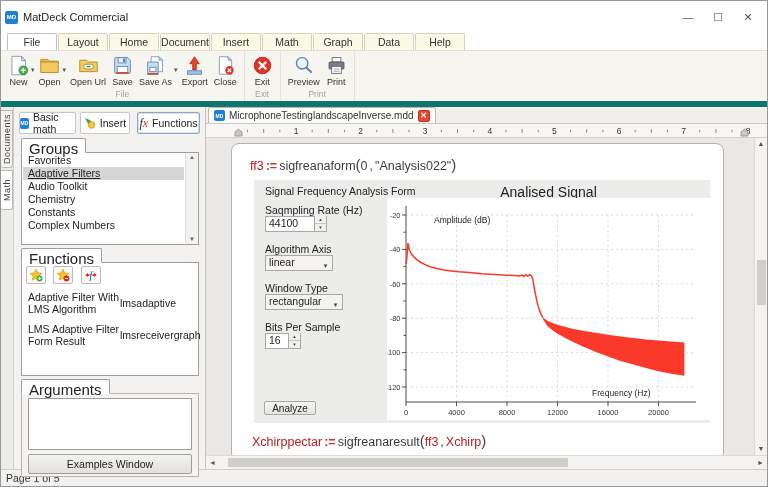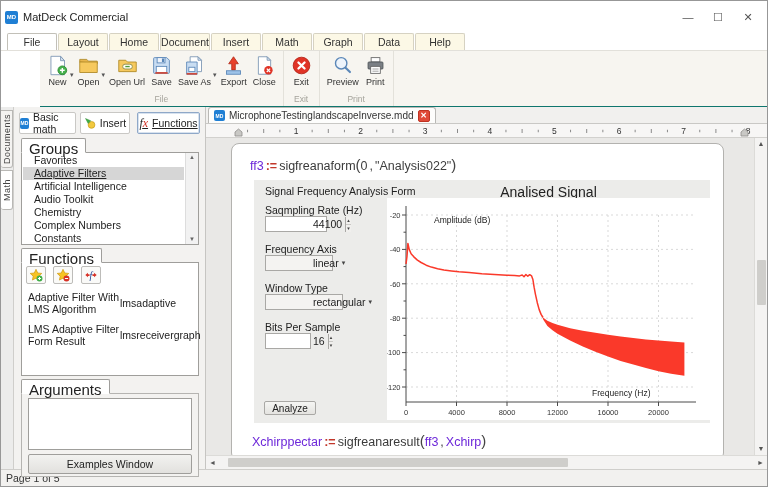--- a/index.html
+++ b/index.html
@@ -14,21 +14,21 @@
   .titlebar .title{font-size:11px;margin-left:5px;flex:1;}
   .wctl{width:30px;text-align:center;font-size:11px;color:#555;line-height:20px;}
 
   
   .ribbon-tabs{height:18px;display:flex;padding-left:6px;background:#fff;border-bottom:1px solid #e2e0da;flex:0 0 18px;}
   .rtab{width:50px;text-align:center;font-size:10.5px;line-height:16px;background:#fcf8e6;
     border:1px solid #d6d2c2;border-bottom:none;margin-right:1px;border-radius:2px 2px 0 0;color:#333;}
   .rtab.active{background:#fff;border-color:#c2c0b8;position:relative;z-index:2;}
 
   
-  .ribbon{height:56px;background:#f7f5f0;border-bottom:1px solid #0f766e;display:flex;flex:0 0 56px;margin-left:39px;}
+  .ribbon{height:56px;background:#f7f5f0;border-bottom:6px solid #0f766e;display:flex;flex:0 0 56px;}
   .rgroup{display:flex;flex-direction:column;border-right:1px solid #e3e1da;padding:2px 4px 0 4px;}
   .rgroup .btnrow{display:flex;flex:1;align-items:flex-start;}
   .rgroup .caption{font-size:8.5px;color:#a5a39b;text-align:center;padding:1px 0 2px 0;}
   .tbtn{display:flex;flex-direction:column;align-items:center;padding:2px 3px 0 3px;border-radius:2px;}
   .tbtn svg{width:21px;height:21px;}
   .tbtn .lbl{font-size:9px;color:#333;margin-top:1px;white-space:nowrap;}
   .dd-arrow{font-size:7px;color:#555;align-self:flex-end;margin:0 1px 14px -1px;}
 
   
   .main{flex:1;display:flex;min-height:0;background:#f3f2f0;}
@@ -37,27 +37,27 @@
   .vtabs{width:13px;background:#ececeb;border-right:1px solid #cfcecb;display:flex;flex-direction:column;padding-top:3px;}
   .vtab{border:1px solid #b9b8b5;border-left:none;background:#f4f3f1;border-radius:0 0 3px 3px;
     display:flex;align-items:center;justify-content:center;margin-bottom:2px;}
   .vtab span{writing-mode:vertical-rl;transform:rotate(180deg);font-size:9px;color:#444;letter-spacing:.5px;}
   .vtab.active{background:#fff;}
 
   
   .left-panel{width:192px;position:relative;background:#f3f2f0;border-right:1px solid #c6c5c2;flex:0 0 192px;}
   .view-tab{position:absolute;height:22px;background:#fff;border:1px solid #c9c8c5;border-radius:2px;
     display:flex;align-items:center;justify-content:center;gap:4px;font-size:10.5px;}
-  .view-tab.active{border-color:#8fa8c8;box-shadow:0 0 0 1px #d7e2ef inset;text-decoration:underline;}
+  .view-tab.active{border-color:#8fa8c8;box-shadow:0 0 0 1px #d7e2ef inset;}
   .fx-glyph{font-family:"Liberation Serif",serif;font-style:italic;font-size:12px;}
   .fx-glyph .x{color:#d03024;}
   .mini-tab{position:absolute;height:15px;background:#fff;border:1px solid #9f9e9b;border-bottom:1px solid #fff;
     border-radius:2px 2px 0 0;font-size:15px;padding:1px 7px;z-index:2;}
   .panel-box{position:absolute;background:#fff;border:1px solid #9f9e9b;}
-  .gitem{height:13px;line-height:13px;font-size:10.5px;padding-left:11px;white-space:nowrap;overflow:hidden;}
+  .gitem{height:13px;line-height:13px;font-size:10.5px;padding-left:5px;white-space:nowrap;overflow:hidden;}
   .gitem.sel{background:#d6d6d6;text-decoration:underline;}
   .lscroll{position:absolute;top:0;right:0;bottom:0;width:13px;background:#f2f2f2;border-left:1px solid #ddd;
     display:flex;flex-direction:column;justify-content:space-between;align-items:center;}
   .lscroll .a{font-size:6px;color:#666;line-height:9px;}
   .fn-iconbtn{width:20px;height:18px;border:1px solid #bdbcb9;background:#fafaf8;border-radius:2px;
     display:inline-flex;align-items:center;justify-content:center;margin-right:3px;}
   .fn-iconbtn svg{width:14px;height:14px;}
   .fn-grid{position:absolute;left:6px;top:28px;right:4px;display:grid;grid-template-columns:92px auto;row-gap:8px;font-size:10.5px;}
   .fn-name{line-height:12px;}
   .fn-id{line-height:12px;align-self:center;}
@@ -80,33 +80,33 @@
   
   .vscroll{width:13px;background:#f4f3f2;border-left:1px solid #dcdbd8;display:flex;flex-direction:column;align-items:center;flex:0 0 13px;}
   .vscroll .a,.hscroll .a{font-size:7px;color:#555;line-height:12px;}
   .vthumb{width:9px;height:45px;background:#cfcecb;border-radius:1px;margin-top:110px;}
   .hscroll{height:14px;background:#f4f3f2;border-top:1px solid #dcdbd8;display:flex;align-items:center;padding:0 3px;flex:0 0 14px;}
   .hthumb{height:9px;width:340px;background:#cfcecb;border-radius:1px;margin-left:12px;}
   .hspacer{flex:1;}
 
   
   .formula{position:absolute;font-size:12.5px;white-space:nowrap;}
-  .f-var{color:#6d28d9;}
+  .f-var{color:#b91c1c;}
   .f-assign{color:#c2372a;font-weight:bold;margin:0 2px;}
   .f-name{color:#3a3a3a;}
   .f-paren{font-size:15px;color:#444;}
   .f-comma{color:#444;margin:0 2px;}
   .f-str,.f-arg{color:#3f3f3f;}
 
   
   .form-panel{position:absolute;left:22px;top:36px;width:456px;height:243px;background:#ececea;}
   .form-title{position:absolute;left:11px;top:5px;font-size:10.5px;color:#222;}
   .f-label{position:absolute;left:11px;font-size:10.5px;color:#222;}
   .spinner,.dropdown{position:absolute;left:11px;height:16px;background:#fff;border:1px solid #a9a8a5;
-    display:flex;align-items:center;font-size:10.5px;padding-left:44px;}
+    display:flex;align-items:flex-end;font-size:10.5px;}
   .dropdown{background:#f4f3f1;}
   .sp-val,.dd-val{flex:1;padding:1px 3px;line-height:13px;}
   .sp-btns{width:12px;border-left:1px solid #a9a8a5;display:flex;flex-direction:column;}
   .sp-btns div{flex:1;font-size:4.5px;color:#444;text-align:center;line-height:7px;background:#f0efed;}
   .sp-btns div:first-child{border-bottom:1px solid #c9c8c5;}
   .dd-btn{width:13px;display:flex;align-items:center;justify-content:center;font-size:7px;color:#444;}
   .analyze-btn{position:absolute;left:10px;top:221px;width:52px;height:14px;background:linear-gradient(#f5f5f3,#e4e3e0);
     border:1px solid #a9a8a5;font-size:10px;display:flex;align-items:center;justify-content:center;border-radius:2px;}
   .chart-title{position:absolute;left:133px;top:4px;width:323px;text-align:center;font-size:14px;color:#222;}
   .chart-box{position:absolute;left:133px;top:18px;width:323px;height:222px;background:#fff;}
@@ -277,25 +277,24 @@
       <div class="view-tab active" style="left:123px;top:5px;width:63px">
         <span class="fx-glyph"><i>f</i><span class="x">x</span></span>
         <span>Functions</span>
       </div>
 
       <div class="mini-tab" style="left:7px;top:31px">Groups</div>
       <div class="panel-box" style="left:7px;top:45px;width:178px;height:93px;padding:1px 14px 1px 1px">
         <div id="groups-list">
             <div class="gitem">Favorites</div>
             <div class="gitem sel">Adaptive Filters</div>
-            <div class="gitem">Artificial Intelligence</div>
             <div class="gitem">Audio Toolkit</div>
             <div class="gitem">Chemistry</div>
+            <div class="gitem">Constants</div>
             <div class="gitem">Complex Numbers</div>
-            <div class="gitem">Constants</div>
           </div>
         <div class="lscroll">
           <div class="a">▲</div>
           <div class="a">▼</div>
         </div>
       </div>
 
       <div class="mini-tab" style="left:7px;top:141px">Functions</div>
       <div class="panel-box" style="left:7px;top:155px;width:178px;height:114px">
         <div style="position:absolute;left:4px;top:3px">
@@ -395,21 +394,21 @@
 
               <div class="f-label" style="top:24px">Saqmpling Rate (Hz)</div>
               <div class="spinner" style="top:36px;width:62px">
                 <span class="sp-val">44100</span>
                 <span class="sp-btns">
                     <div>▲</div>
                     <div>▼</div>
                   </span>
               </div>
 
-              <div class="f-label" style="top:63px">Frequency Axis</div>
+              <div class="f-label" style="top:63px">Algorithm Axis</div>
               <div class="dropdown" style="top:75px;width:68px">
                 <span class="dd-val">linear</span>
                 <span class="dd-btn">▾</span>
               </div>
 
               <div class="f-label" style="top:102px">Window Type</div>
               <div class="dropdown" style="top:114px;width:78px">
                 <span class="dd-val">rectangular</span>
                 <span class="dd-btn">▾</span>
               </div>

